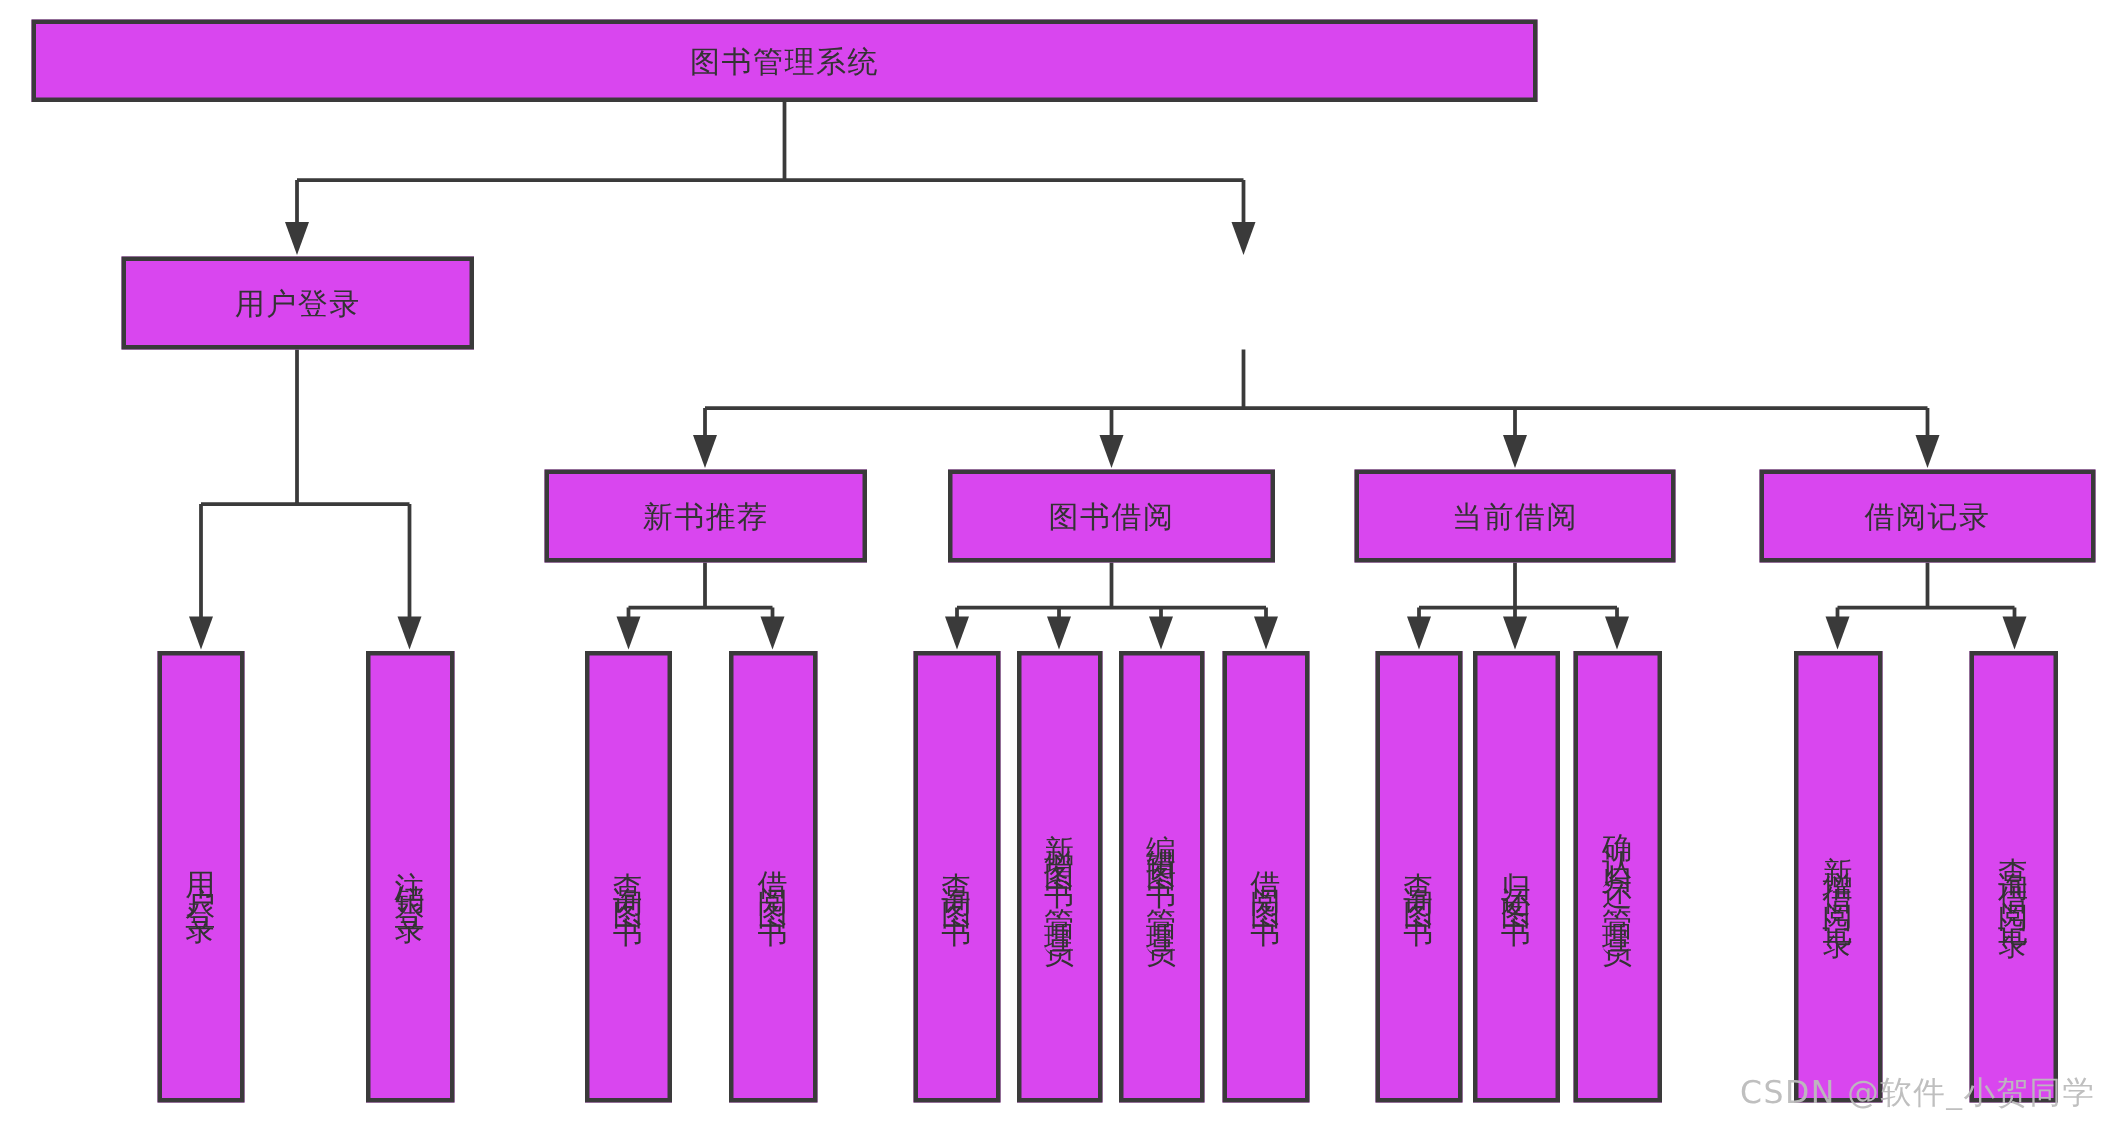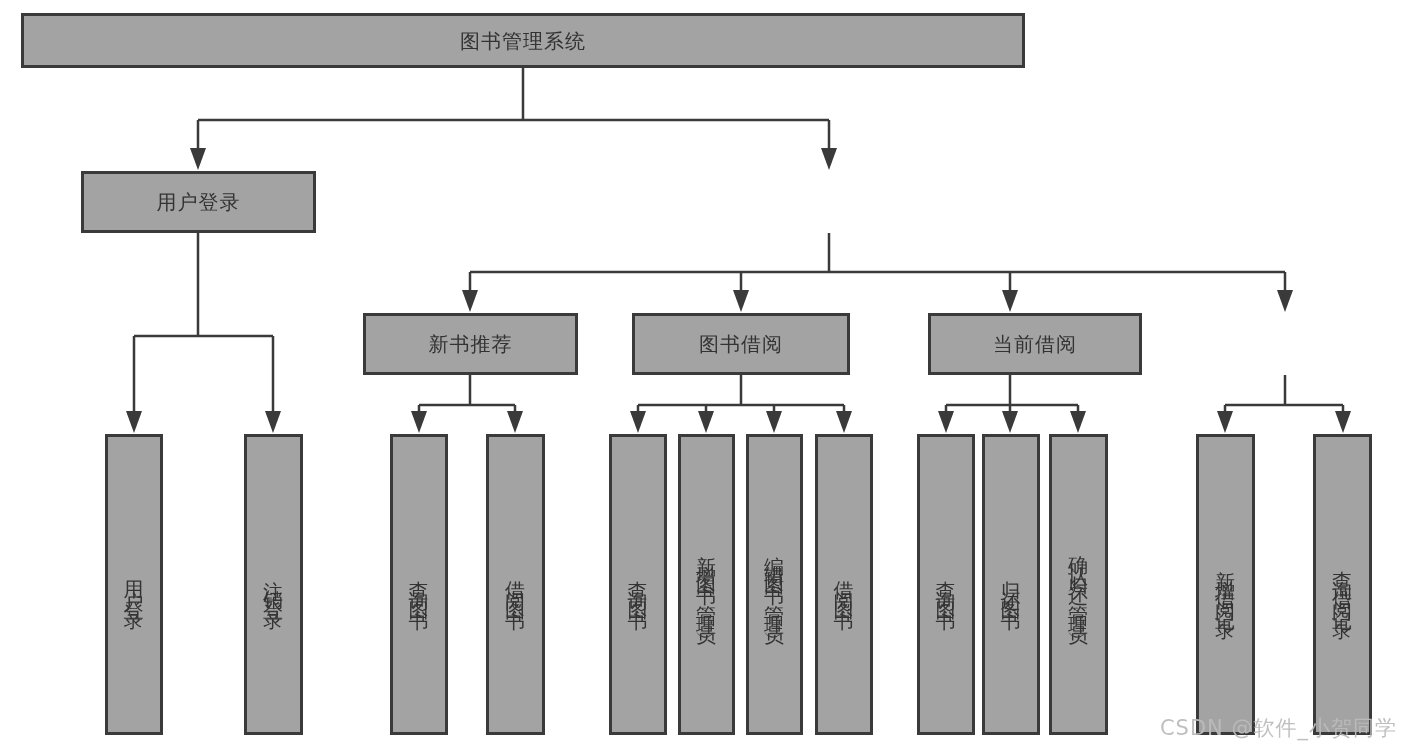--- a/index.html
+++ b/index.html
@@ -13,21 +13,21 @@
     overflow: hidden;
   }
   svg.connectors {
     position: absolute;
     left: 0; top: 0;
     width: 1405px; height: 747px;
     z-index: 1;
   }
   .node {
     position: absolute;
-    background: #a3a3a3;
+    background: #d946ef;
     border: 3px solid #3a3a3a;
     box-sizing: border-box;
     display: flex;
     align-items: center;
     justify-content: center;
     z-index: 2;
     font-size: 20px;
     line-height: 1;
     white-space: nowrap;
   }
@@ -93,21 +93,22 @@
       <polygon points="1335,411 1351,411 1343,433"></polygon>
     </g>
   </svg>
 
   <div class="node hnode" style="left:21px; top:13px; width:1004px; height:55px;">图书管理系统</div>
 
   <div class="node hnode" style="left:81px; top:171px; width:235px; height:62px;">用户登录</div>
 
   <div class="node hnode" style="left:363px; top:313px; width:215px; height:62px;">新书推荐</div>
   <div class="node hnode" style="left:632px; top:313px; width:218px; height:62px;">图书借阅</div>
-  <div class="node hnode" style="left:928px; top:313px; width:214px; height:62px;">当前借阅</div>
+  <div class="node hnode" style="left:903px; top:313px; width:214px; height:62px;">当前借阅</div>
+  <div class="node hnode" style="left:1173px; top:313px; width:224px; height:62px;">借阅记录</div>
 
   <div class="node vnode" style="left:105px; top:434px; width:58px; height:301px;">用户登录</div>
   <div class="node vnode" style="left:244px; top:434px; width:59px; height:301px;">注销登录</div>
 
   <div class="node vnode" style="left:390px; top:434px; width:58px; height:301px;">查询图书</div>
   <div class="node vnode" style="left:486px; top:434px; width:59px; height:301px;">借阅图书</div>
 
   <div class="node vnode" style="left:609px; top:434px; width:58px; height:301px;">查询图书</div>
   <div class="node vnode" style="left:678px; top:434px; width:57px; height:301px;">新增图书（管理员）</div>
   <div class="node vnode" style="left:746px; top:434px; width:57px; height:301px;">编辑图书（管理员）</div>

